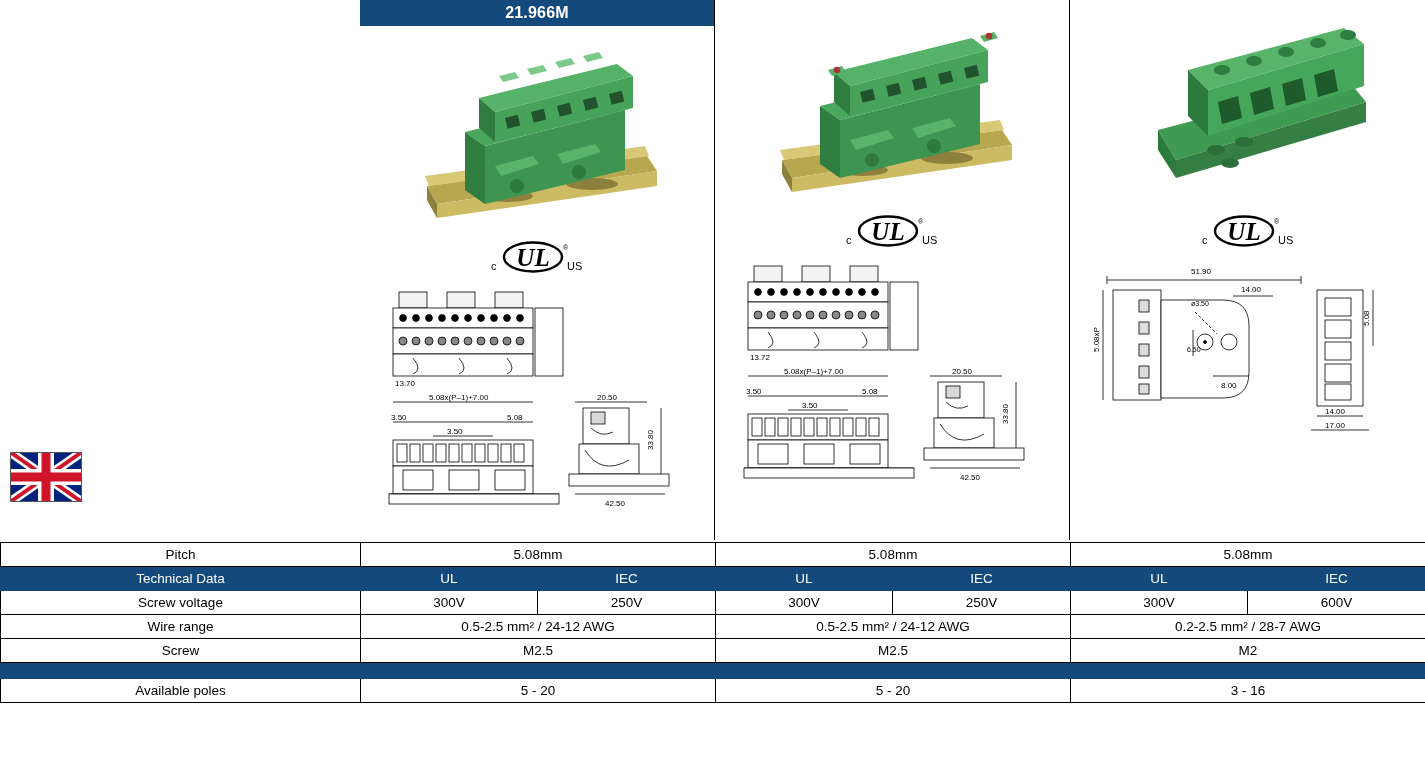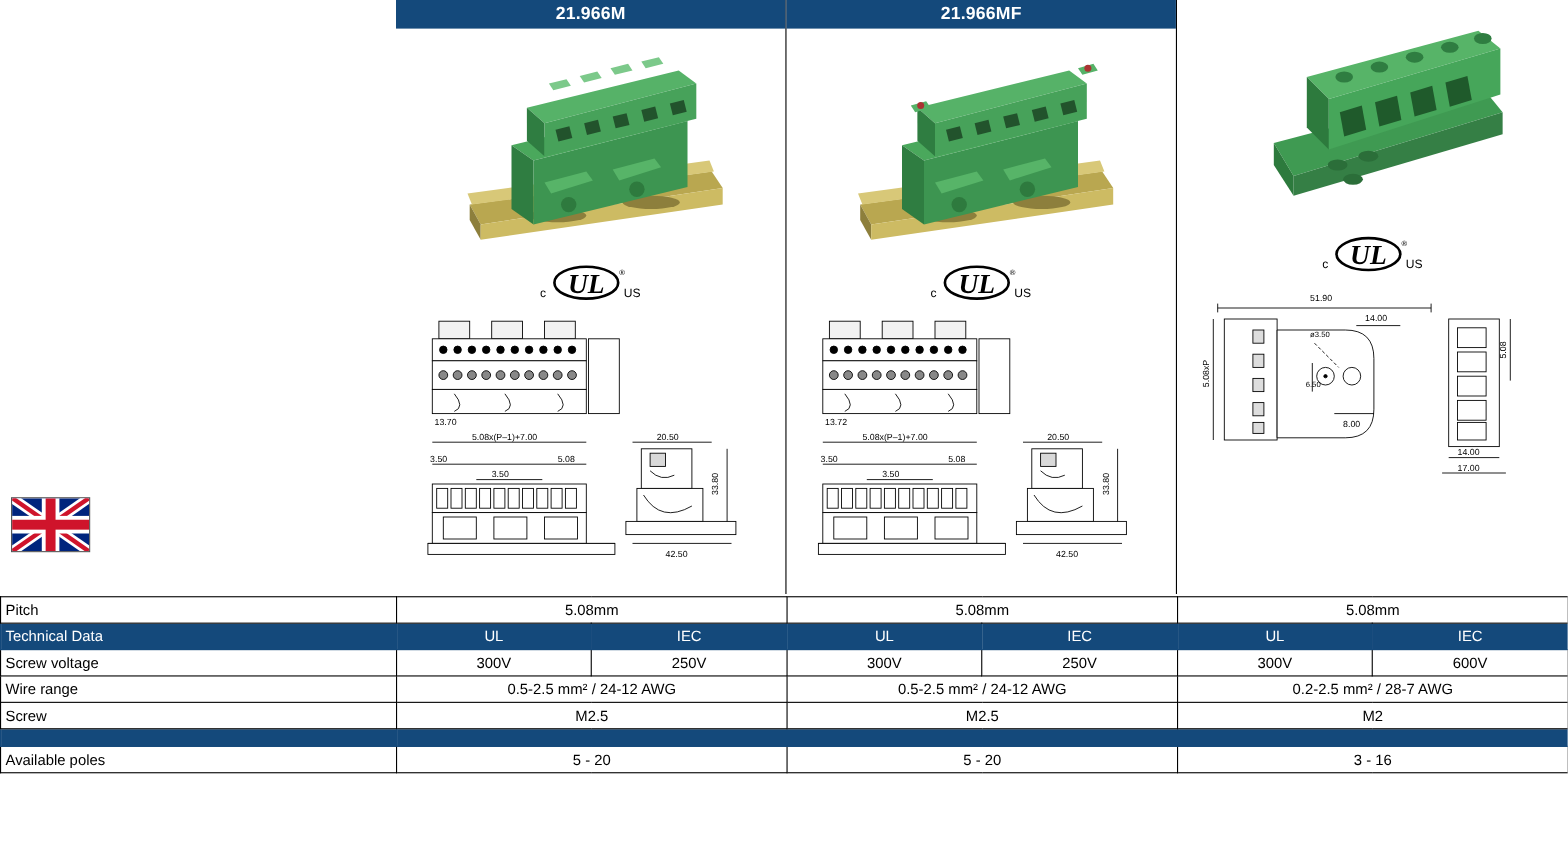--- a/index.html
+++ b/index.html
@@ -32,21 +32,21 @@
   .flag .d1r{transform:translateY(-50%) rotate(34.8deg);}
   .flag .d2r{transform:translateY(-50%) rotate(-34.8deg);}
   .flag .vw{position:absolute;left:50%;top:0;width:16px;height:100%;background:#fff;transform:translateX(-50%);}
   .flag .hw{position:absolute;top:50%;left:0;height:16px;width:100%;background:#fff;transform:translateY(-50%);}
   .flag .vr{position:absolute;left:50%;top:0;width:9px;height:100%;background:#cf142b;transform:translateX(-50%);}
   .flag .hr{position:absolute;top:50%;left:0;height:9px;width:100%;background:#cf142b;transform:translateY(-50%);}
 
   
   table.spec{position:absolute;left:0;top:542px;width:1425px;border-collapse:collapse;table-layout:fixed;}
   table.spec td{border:1px solid #000;font-size:13.5px;height:24px;padding:0 4px;box-sizing:border-box;}
-  td.label{width:360px;text-align:left;padding-left:4px;}
+  td.label{width:360px;text-align:center;padding-left:4px;}
   td.val{text-align:center;}
   tr.blue td{background:#14497b;color:#fff;font-weight:normal;border-color:#14497b;}
   tr.blue td.label{color:#fff;}
   tr.spacer td{background:#14497b;height:16px;border-color:#14497b;}
 
   .svgwrap{display:block;margin:0 auto;}
   .ph-img{display:block;margin:0 auto;}
 </style>
 </head>
 <body>
@@ -208,21 +208,20 @@
               <rect x="0" y="80" width="100" height="12" fill="#fff"></rect>
               <line x1="6" y1="100" x2="96" y2="100"></line>
               <text x="36" y="112" font-size="8" stroke="none" fill="#000">42.50</text>
             </g>
           </svg>
         </div>
       </div>
     </div>
 
     <div class="pcol">
-      <div class="phead">21.966MF</div>
       <div class="pbody">
 
         <div class="photo">
           <svg class="ph-img" width="300" height="195" viewBox="0 0 300 195">
             <g>
               <polygon points="40,150 260,120 270,135 50,168" fill="#b9a750"></polygon>
               <polygon points="40,150 50,168 50,182 40,164" fill="#8d7f3c"></polygon>
               <polygon points="50,168 270,135 270,150 50,182" fill="#cdbb63"></polygon>
               <polygon points="38,140 258,110 262,120 42,150" fill="#d8c878"></polygon>
               <ellipse cx="120" cy="160" rx="26" ry="6" fill="#8d7f3c"></ellipse>

